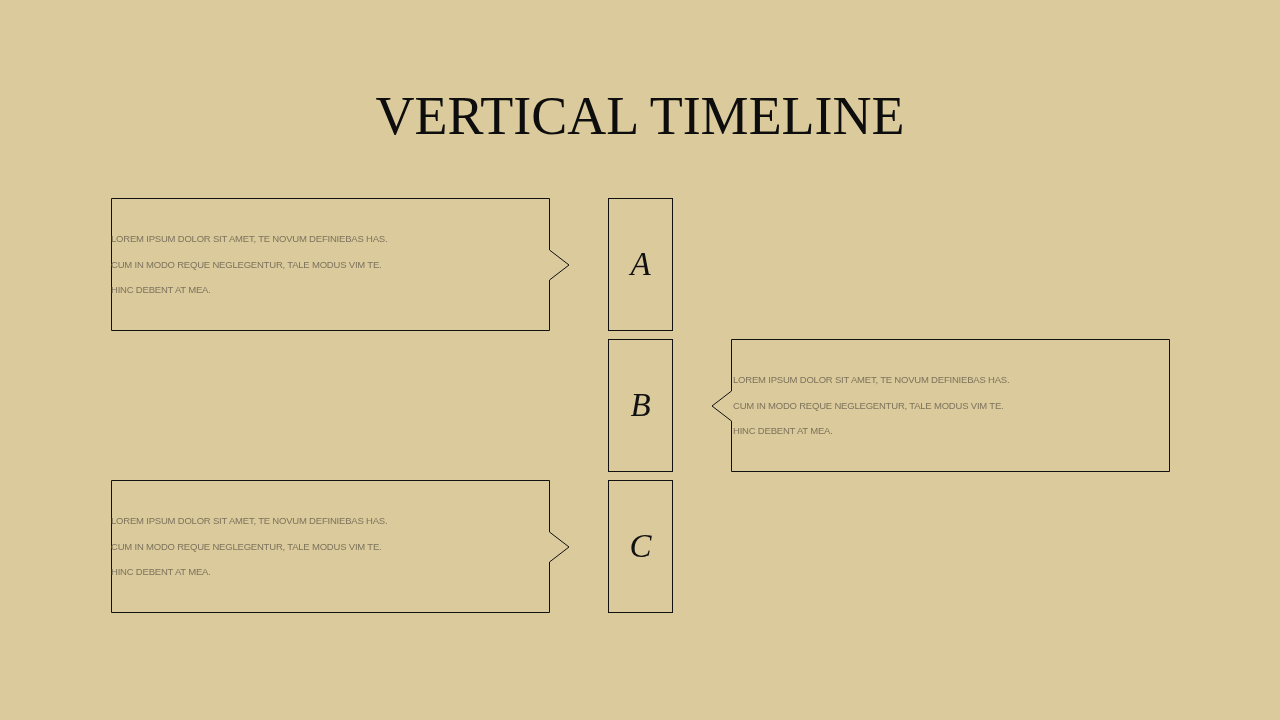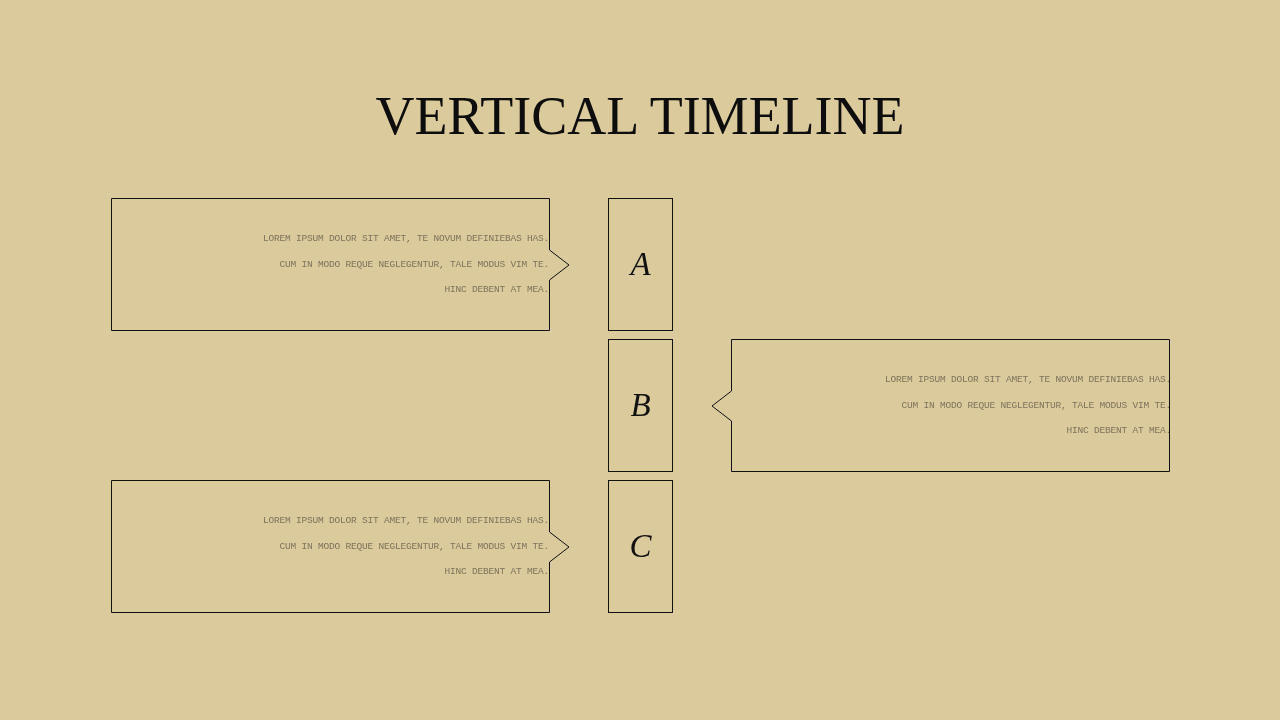--- a/index.html
+++ b/index.html
@@ -15,22 +15,22 @@
     font-family: "Liberation Serif", serif;
     font-size: 54px; line-height: 64px;
     color: #0d0d0d; letter-spacing: 0px;
   }
   .callout {
     position: absolute; width: 440px; height: 134px;
   }
   .callout svg { position: absolute; left: 0; top: 0; overflow: visible; }
   .callout .text {
     position: absolute; top: 28px; left: 0; width: 438px;
-    text-align: right;
-    font-family: Liberation Mono, monospace;
+    text-align: left;
+    font-family: Liberation Sans, sans-serif;
     font-size: 9.5px; line-height: 25.5px;
     color: #7d735c; font-weight: normal;
     letter-spacing: -0.2px;
     text-transform: uppercase;
   }
   .callout.right .text { left: 22px; }
   .letter-box {
     position: absolute; left: 608px; width: 63px; height: 131px;
     border: 1px solid #111;
     display: flex; align-items: center; justify-content: center;

